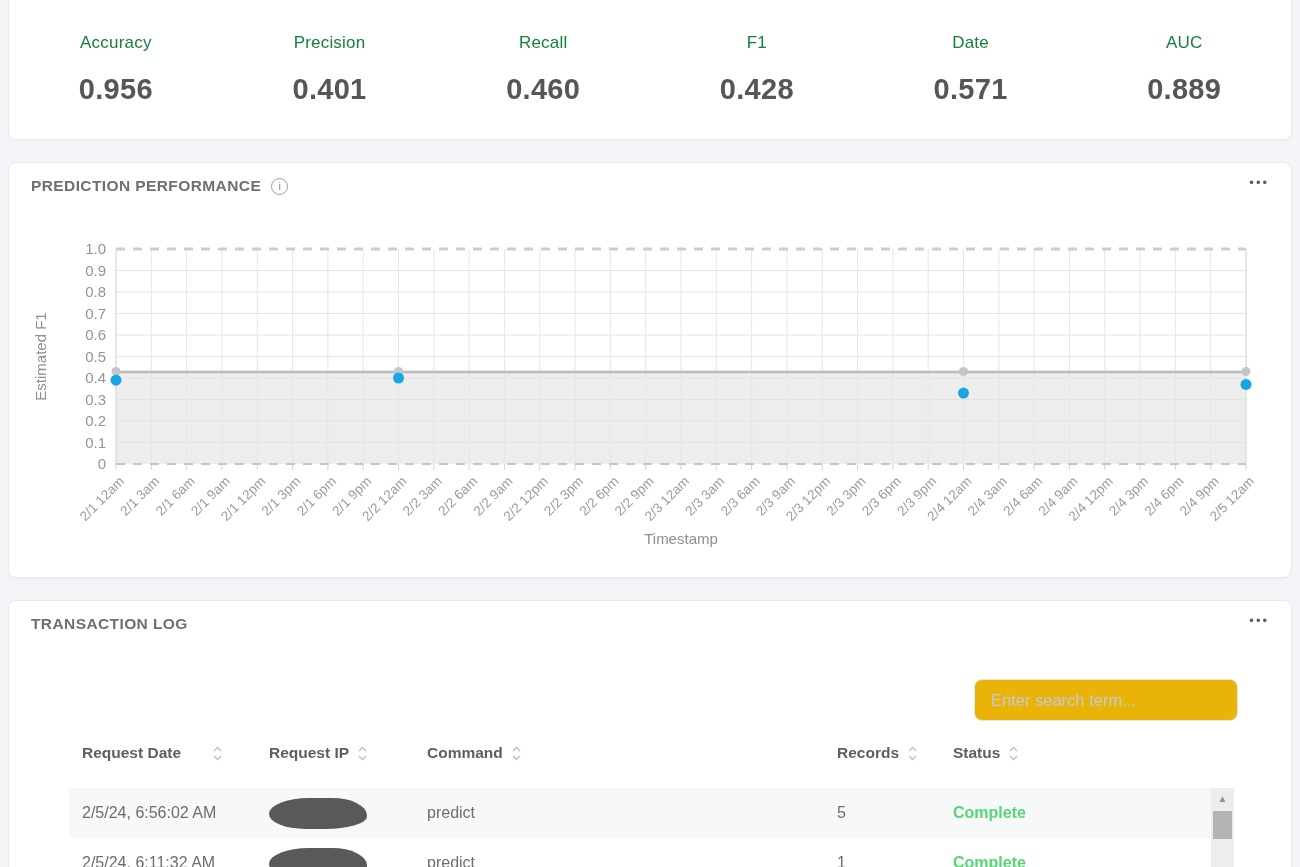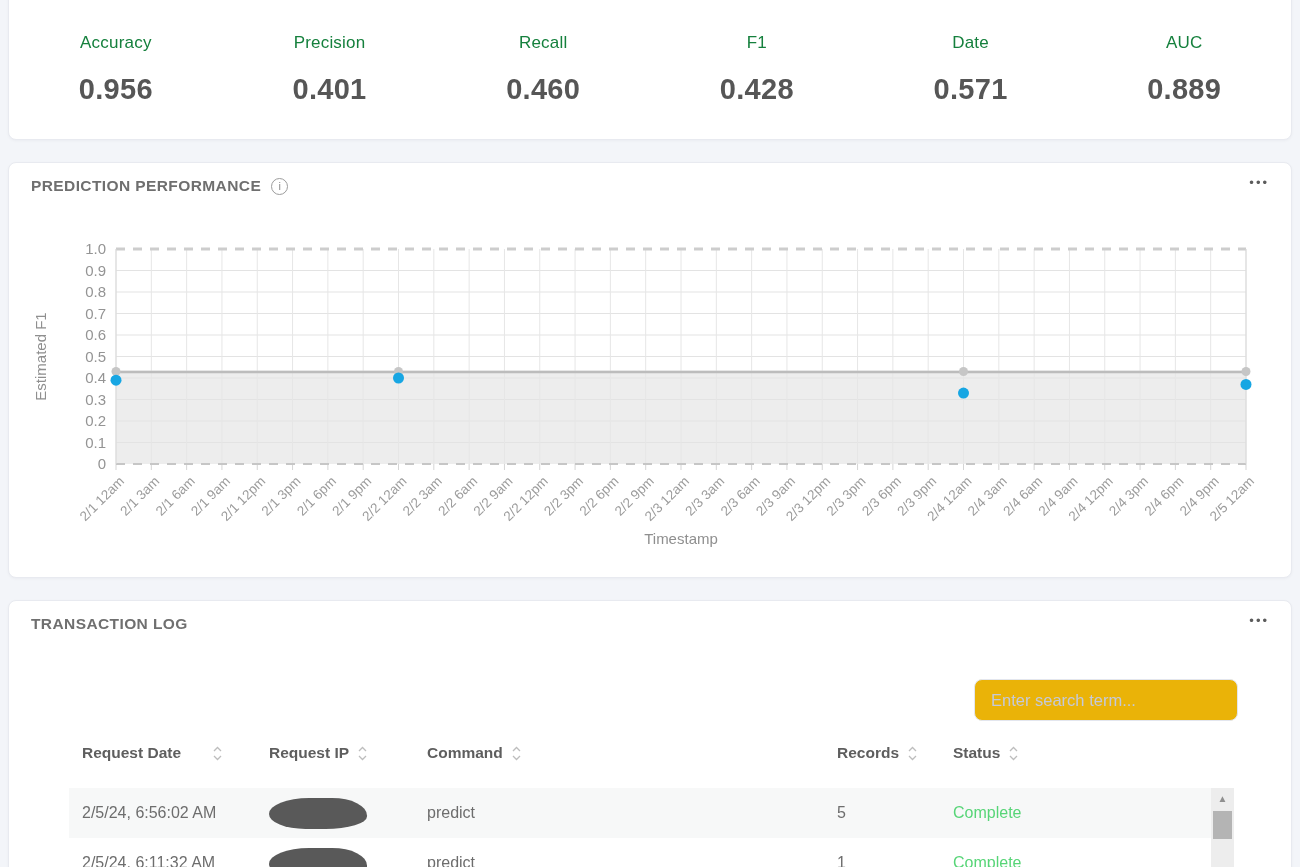--- a/index.html
+++ b/index.html
@@ -49,21 +49,21 @@
   .thead{position:absolute;left:60px;right:80px;top:143px;height:26px;}
   .th{position:absolute;top:0;display:flex;align-items:center;gap:9px;
       font-size:15.5px;font-weight:600;color:#5e5e5e;cursor:pointer;}
   .sort-icon{display:inline-block;}
   .tbody{position:absolute;left:0;right:0;top:187px;}
   .tr{position:relative;height:50px;margin:0 80px 0 60px;background:#ffffff;}
   .tr.striped{background:#f7f8f8;}
   .td{position:absolute;top:0;height:50px;display:flex;align-items:center;
       font-size:16px;color:#6d6d6d;}
   .c1{left:13px;gap:32px;} .c2{left:200px;} .c3{left:358px;} .c4{left:768px;} .c5{left:884px;}
-  .td.status{font-weight:400;}
+  .td.status{font-weight:700;}
   .blob{
     display:block;width:98px;height:31px;background:#595959;
     border-radius:46% 40% 48% 42% / 58% 64% 46% 55%;
   }
   .scrollbar{
     position:absolute;right:57px;top:187px;bottom:0;width:23px;
     background:#ededed;
   }
   .scroll-up{
     position:absolute;top:5px;left:0;width:23px;text-align:center;

